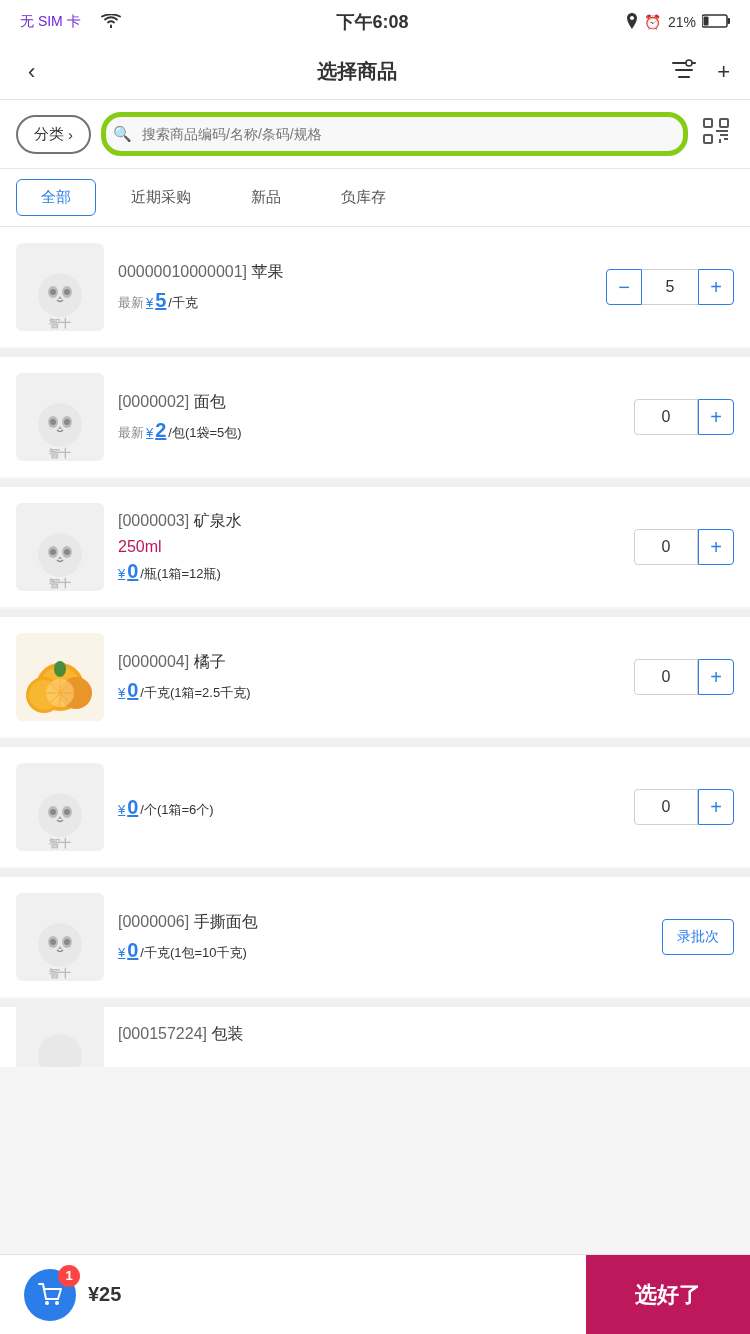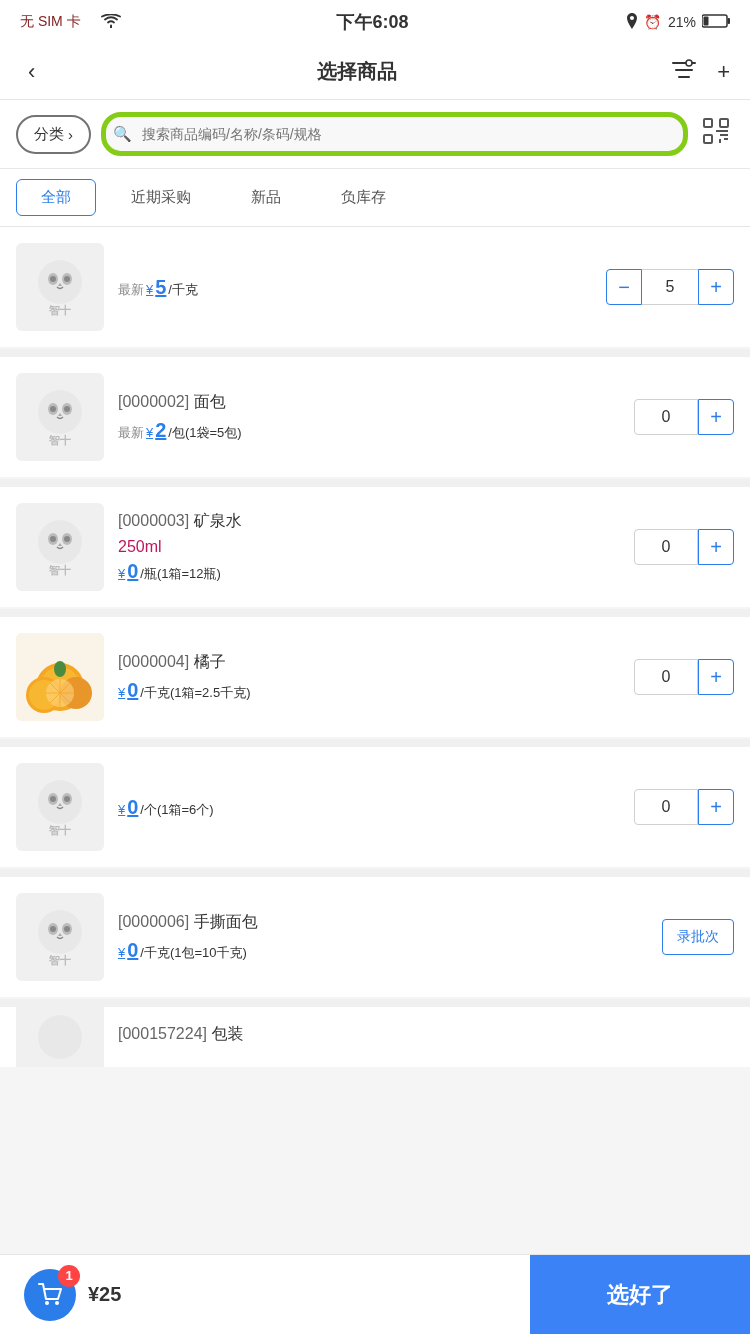--- a/index.html
+++ b/index.html
@@ -16,21 +16,21 @@
     .status-bar {
       background: #fff;
       height: 44px;
       display: flex;
       align-items: center;
       justify-content: space-between;
       padding: 0 20px;
       font-size: 15px;
       font-weight: 500;
     }
-    .status-left { font-size: 14px; color: #7f1d1d; display: flex; align-items: center; gap: 20px; text-align: center; }
+    .status-left { font-size: 14px; color: #6d28d9; display: flex; align-items: center; gap: 20px; text-align: center; }
     .status-center { font-size: 18px; font-weight: 600; color: #333; }
     .status-right { font-size: 14px; color: #333; display: flex; align-items: center; gap: 6px; }
 
     
     .nav-bar {
       background: #fff;
       height: 56px;
       display: flex;
       align-items: center;
       justify-content: space-between;
@@ -145,21 +145,21 @@
       display: flex;
       align-items: center;
       gap: 14px;
     }
     .product-image {
       width: 88px;
       height: 88px;
       background: #f0f0f0;
       border-radius: 6px;
       display: flex;
-      align-items: center;
+      align-items: flex-end;
       justify-content: center;
       flex-shrink: 0;
       overflow: hidden;
     }
     .owl-logo {
       display: flex;
       flex-direction: column;
       align-items: center;
       justify-content: center;
       color: #c0c0c0;
@@ -297,23 +297,23 @@
       display: flex;
       align-items: center;
       justify-content: center;
     }
     .cart-total {
       font-size: 20px;
       font-weight: 600;
       color: #333;
     }
     .confirm-btn {
-      width: 220px;
+      width: 164px;
       height: 80px;
-      background: #3b82f6;
+      background: #be185d;
       color: #fff;
       font-size: 22px;
       font-weight: 600;
       border: none;
       cursor: pointer;
       display: flex;
       align-items: center;
       justify-content: center;
     }
 
@@ -415,20 +415,23 @@
           <ellipse cx="32" cy="22" rx="5" ry="6" fill="#bbb"></ellipse>
           <circle cx="18" cy="22" r="3" fill="#888"></circle>
           <circle cx="32" cy="22" r="3" fill="#888"></circle>
           <path d="M22 30 Q25 33 28 30" stroke="#888" stroke-width="1.5" fill="none"></path>
           <polygon points="25,26 23,29 27,29" fill="#aaa"></polygon>
         </svg>
         <span style="font-size:11px;color:#bbb;margin-top:-4px;font-weight:600;">智十</span>
       </div>
     </div>
     <div class="product-info">
+      <div class="product-name">
+        <span style="color:#666">0000001</span><span style="color:#666">0000001</span><span style="color:#666">] </span><span>苹果</span>
+      </div>
       <div class="product-price">
         <span class="price-label">最新 </span>
         <span class="price-currency">¥</span>
         <span class="price-value">5</span>
         <span class="price-unit">/千克</span>
       </div>
     </div>
     <div class="quantity-control">
       <button class="qty-btn minus">−</button>
       <input class="qty-input" type="text" value="5" style="">

